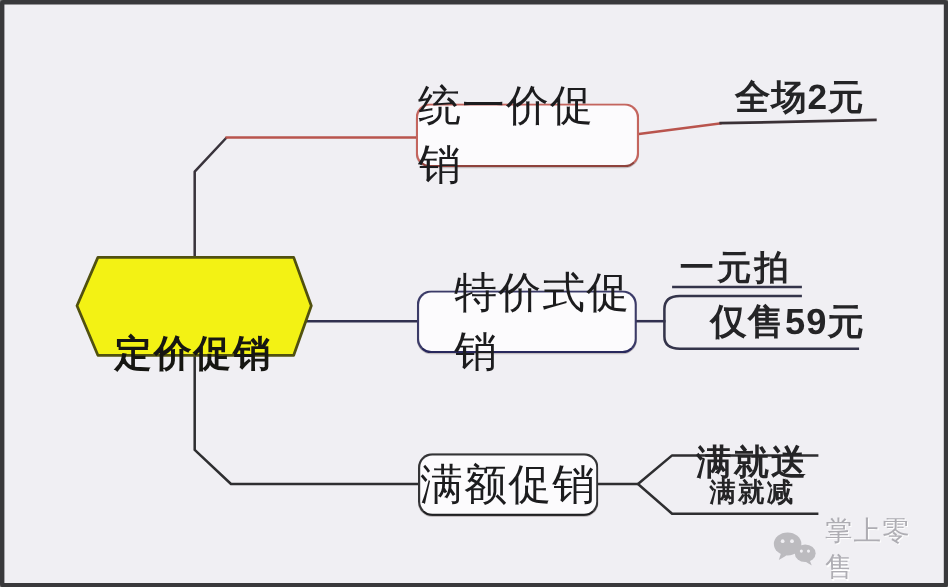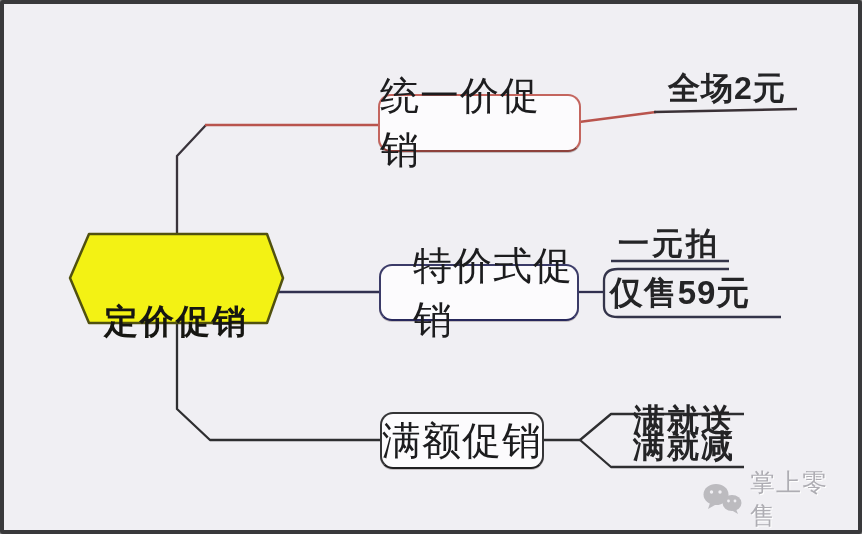--- a/index.html
+++ b/index.html
@@ -18,23 +18,23 @@
     background:#fcfbfd;border-radius:13px;border:2.5px solid #888;
     font-size:39px;font-weight:500;color:#1c1c1e;letter-spacing:1px;
     box-shadow:0 1px 0 rgba(60,40,40,.25);
   }
   .node-uniform{left:374px;top:90px;width:203px;height:58px;border-color:#c4655e;border-bottom-color:#8e423c;}
   .node-special{left:375px;top:260px;width:200px;height:57px;border-color:#3b3b68;border-bottom-color:#28285c;padding-left:32px;}
   .node-threshold{left:376px;top:408px;width:164px;height:57px;border-color:#343436;border-bottom-color:#1f1f21;}
   .leaf{font-weight:600;color:#242426;background:transparent;}
   .leaf-storewide{left:652px;top:66px;width:142px;height:38px;font-size:32px;letter-spacing:1px;}
   .leaf-auction{left:604px;top:223px;width:122px;height:34px;font-size:31px;letter-spacing:3px;}
-  .leaf-only59{left:600px;top:267px;width:152px;height:44px;font-size:33px;letter-spacing:1px;}
+  .leaf-only59{left:636px;top:267px;width:152px;height:44px;font-size:33px;letter-spacing:1px;}
   .leaf-gift{left:618px;top:370px;width:124px;height:38px;font-size:32px;letter-spacing:2px;margin-top:28px;}
-  .leaf-discount{left:618px;top:424px;width:124px;height:38px;font-size:32px;letter-spacing:2px;}
+  .leaf-discount{left:618px;top:424px;width:124px;height:38px;font-size:24px;letter-spacing:2px;}
   .watermark{
     left:698px;top:474px;width:146px;height:42px;justify-content:center;gap:6px;
     color:#aeadb3;font-size:25px;font-weight:400;letter-spacing:1px;
     text-shadow:1px 1px 0 #ffffff;
   }
 </style>
 </head>
 <body>
 
 <div class="frame">

